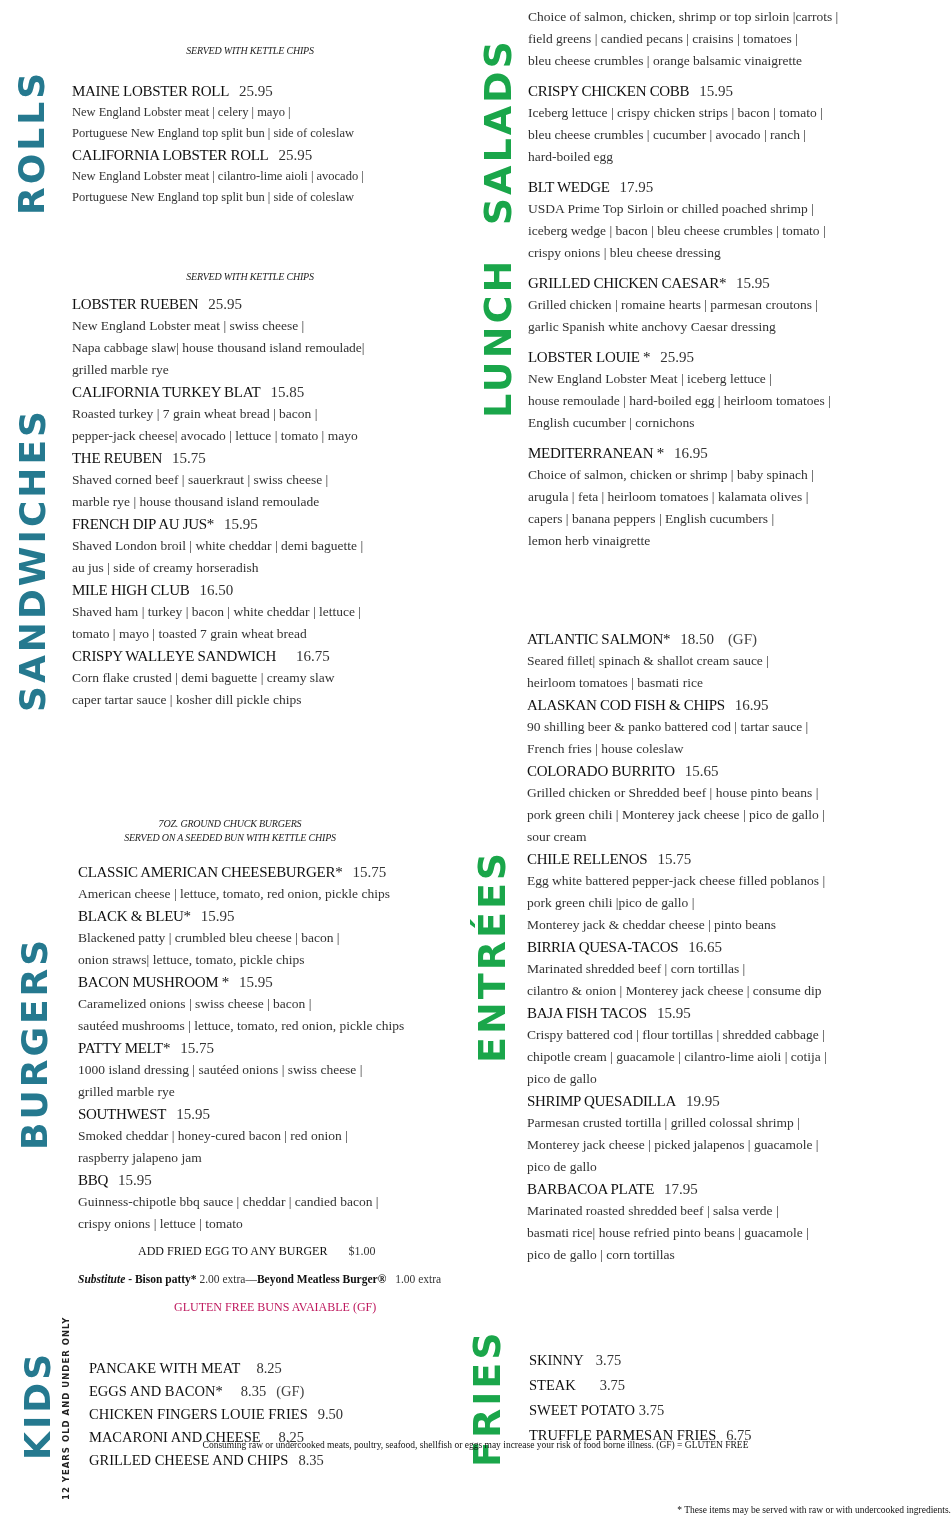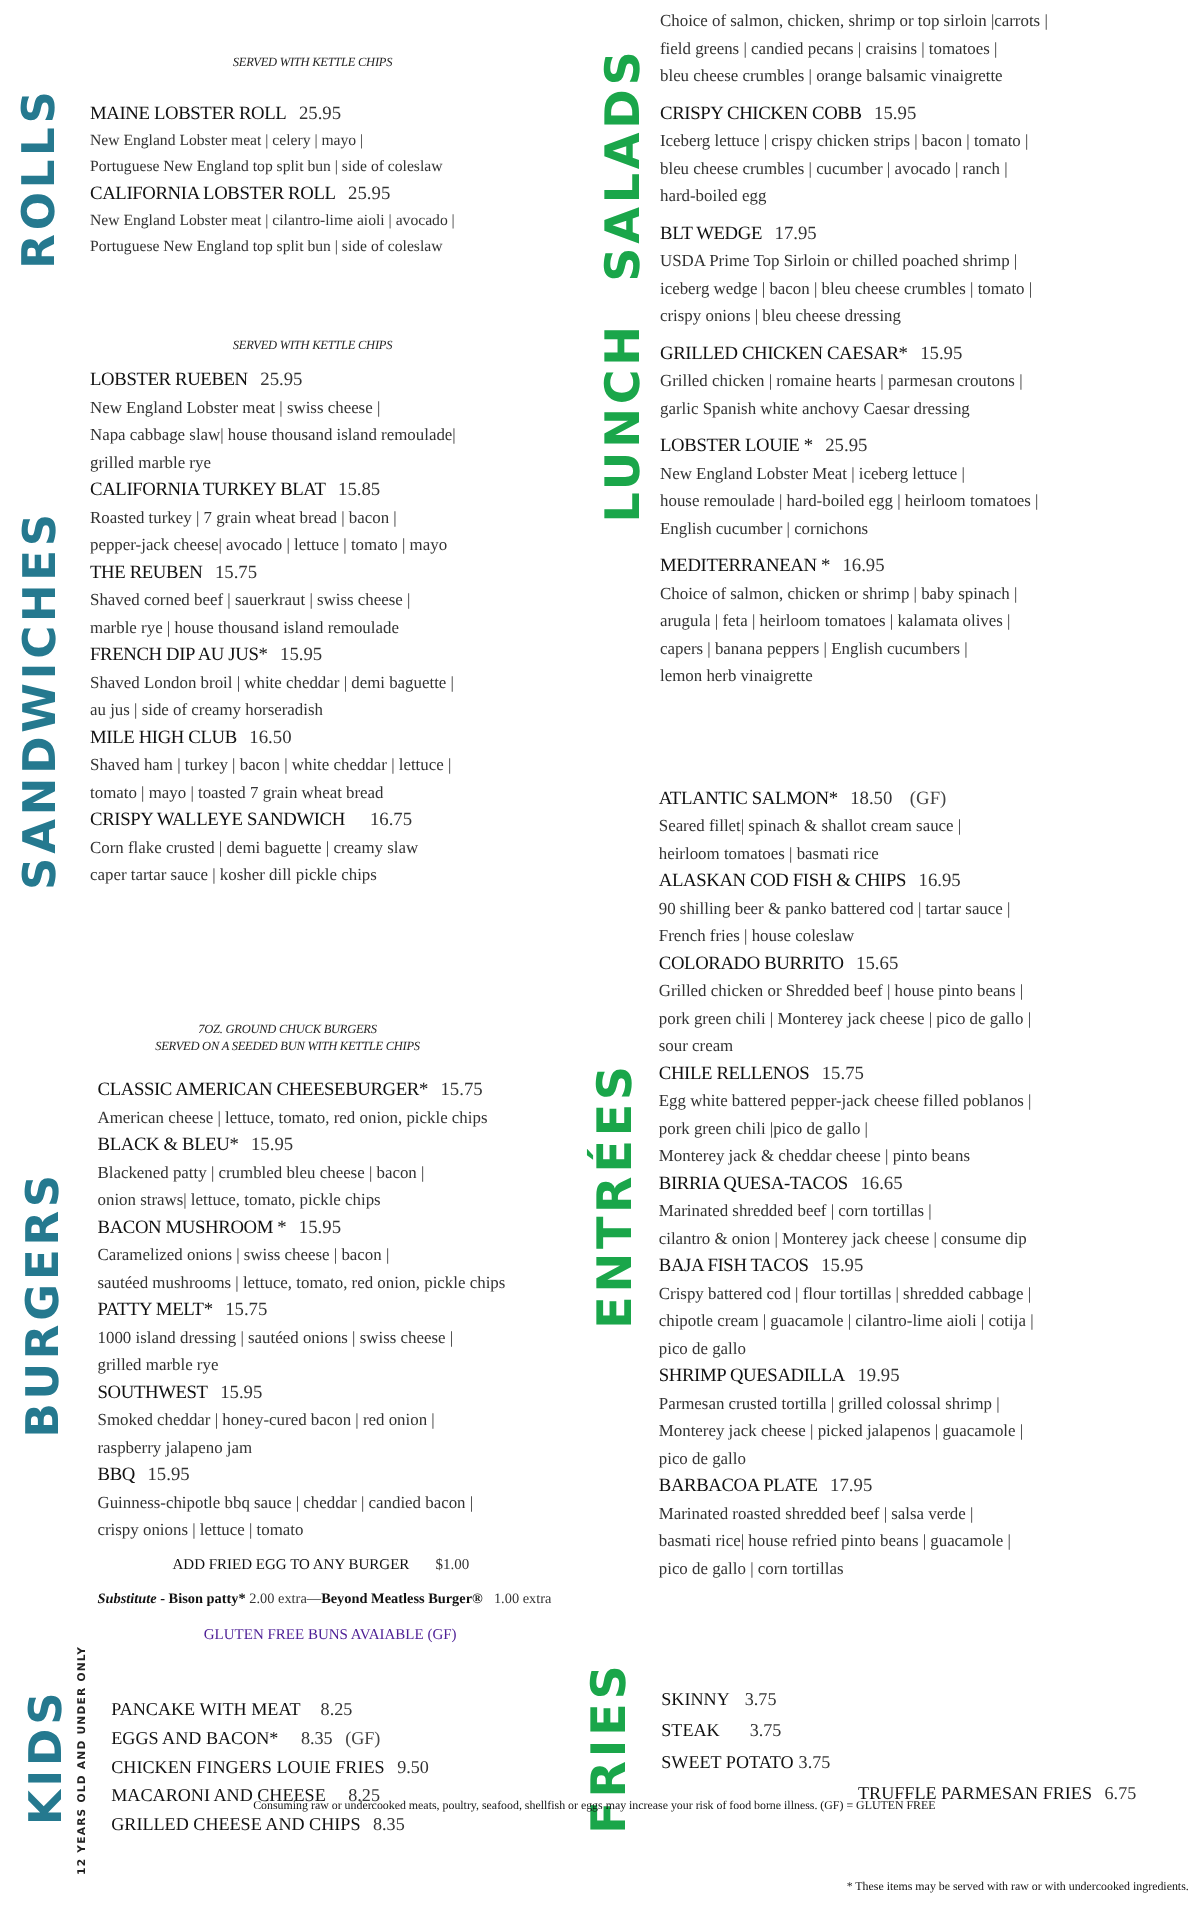--- a/index.html
+++ b/index.html
@@ -121,21 +121,21 @@
 <div class="extra" style="left:138px; top:1244px;">
   <span>ADD FRIED EGG TO ANY BURGER</span>
   <span style="margin-left:18px;color:#333;">$1.00</span>
 </div>
 <div class="extra" style="left:78px; top:1273px; font-size:11.5px;">
   <span style="font-style:italic;font-weight:bold;margin-top:27px;">Substitute</span>
   <span style="font-weight:bold;">- Bison patty*</span>
   <span style="color:#333;">2.00  extra—</span><span style="font-weight:bold;text-align:center;">Beyond Meatless Burger®</span>
   <span style="color:#333;margin-left:6px;">1.00 extra</span>
 </div>
-<div class="extra" style="left:163px; top:1300px; color:#4c1d95;">GLUTEN FREE BUNS AVAIABLE (GF)</div>
+<div class="extra" style="left:174px; top:1300px; color:#be185d;">GLUTEN FREE BUNS AVAIABLE (GF)</div>
 
 <div class="vlabel teal" style="left:-10px; top:1390px; width:100px; height:40px; font-size:36px; text-align:center;">KIDS</div>
 <div class="kids-sub" style="left:-23px; top:1404px; width:180px; height:12px; text-align:center;">12 YEARS OLD AND UNDER ONLY</div>
 <div class="section" style="left:89px; top:1357px; width:360px;">
   <div class="simple-row"><span>PANCAKE WITH MEAT</span><span class="price" style="margin-left:16px;">8.25</span></div>
   <div class="simple-row"><span>EGGS AND BACON*</span><span class="price" style="margin-left:18px;">8.35</span><span class="gf">(GF)</span></div>
   <div class="simple-row"><span>CHICKEN FINGERS LOUIE FRIES</span><span class="price">9.50</span></div>
   <div class="simple-row"><span>MACARONI AND CHEESE</span><span class="price" style="margin-left:18px;">8.25</span></div>
   <div class="simple-row"><span>GRILLED CHEESE AND CHIPS</span><span class="price">8.35</span></div>
 </div>
@@ -231,17 +231,17 @@
 basmati rice|  house refried pinto beans  |  guacamole  |
 pico de gallo  |  corn tortillas</div>
   </div>
 </div>
 
 <div class="vlabel green" style="left:429px; top:1386px; width:120px; height:42px; font-size:38px; text-align:center;">FRIES</div>
 <div class="section" style="left:529px; top:1348px; width:380px;">
   <div class="simple-row" style="line-height:25px;"><span>SKINNY</span><span class="price" style="margin-left:12px;">3.75</span></div>
   <div class="simple-row" style="line-height:25px;"><span>STEAK</span><span class="price" style="margin-left:24px;">3.75</span></div>
   <div class="simple-row" style="line-height:25px;"><span>SWEET POTATO</span><span class="price" style="margin-left:4px;">3.75</span></div>
-  <div class="simple-row" style="line-height:25px;text-align:right;"><span>TRUFFLE PARMESAN FRIES</span><span class="price">6.75</span></div>
+  <div class="simple-row" style="line-height:25px;"><span>TRUFFLE PARMESAN FRIES</span><span class="price">6.75</span></div>
 </div>
 
 <div class="footer" style="top:1505px;text-align:right;">* These items may be served with raw or with undercooked ingredients.</div>
 <div class="footer" style="top:1440px;text-align:center;">Consuming raw or undercooked meats, poultry, seafood, shellfish or eggs may increase your risk of food borne illness.   (GF) = GLUTEN FREE</div>
 
 </body></html>

